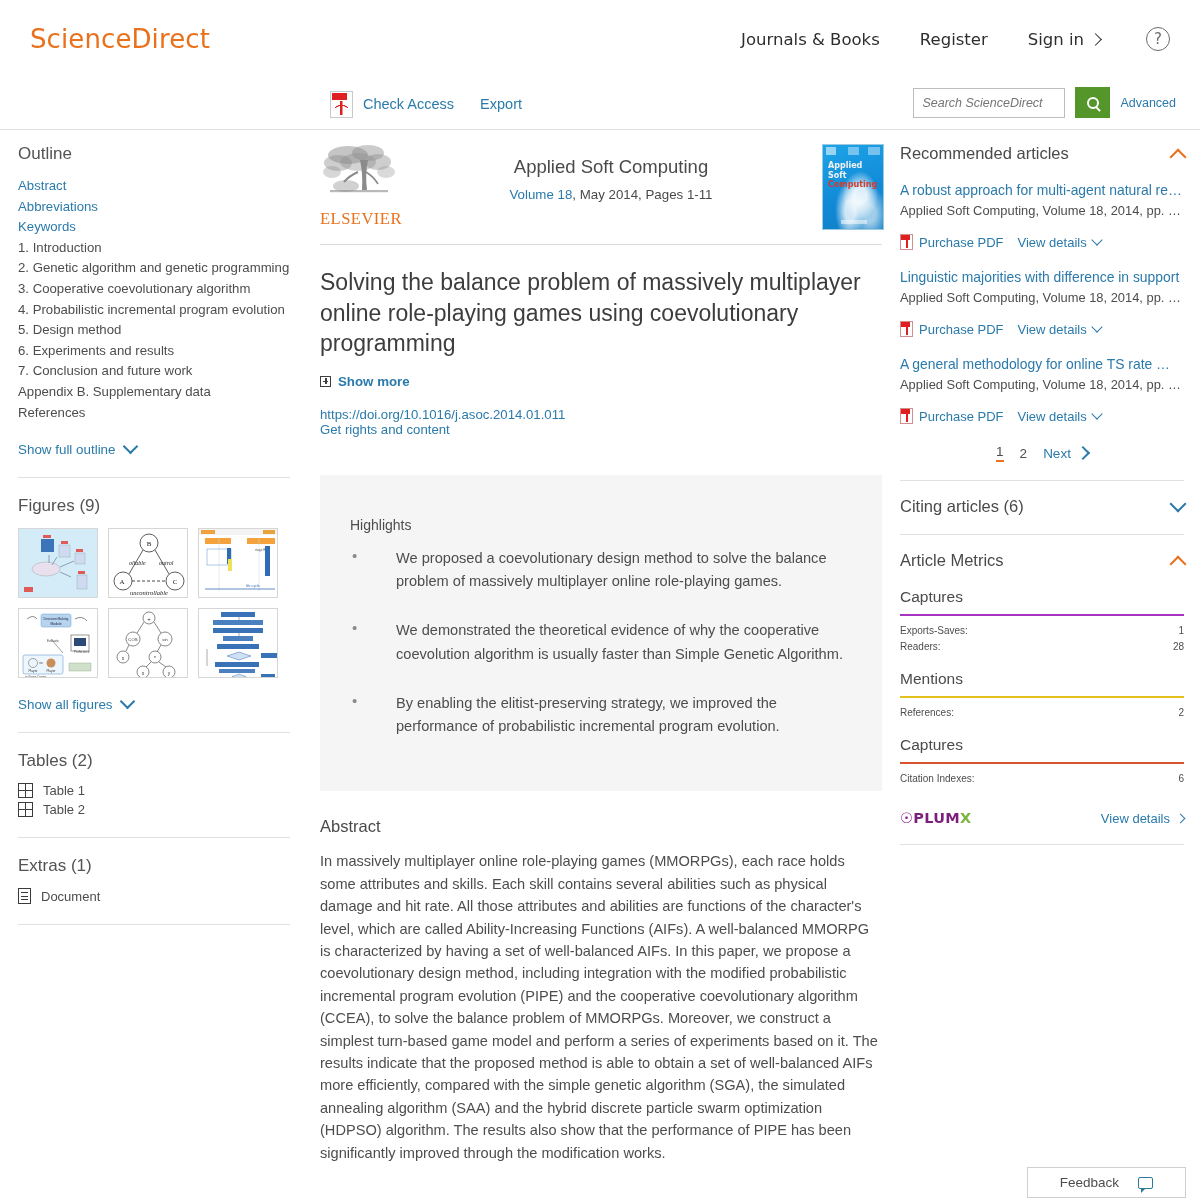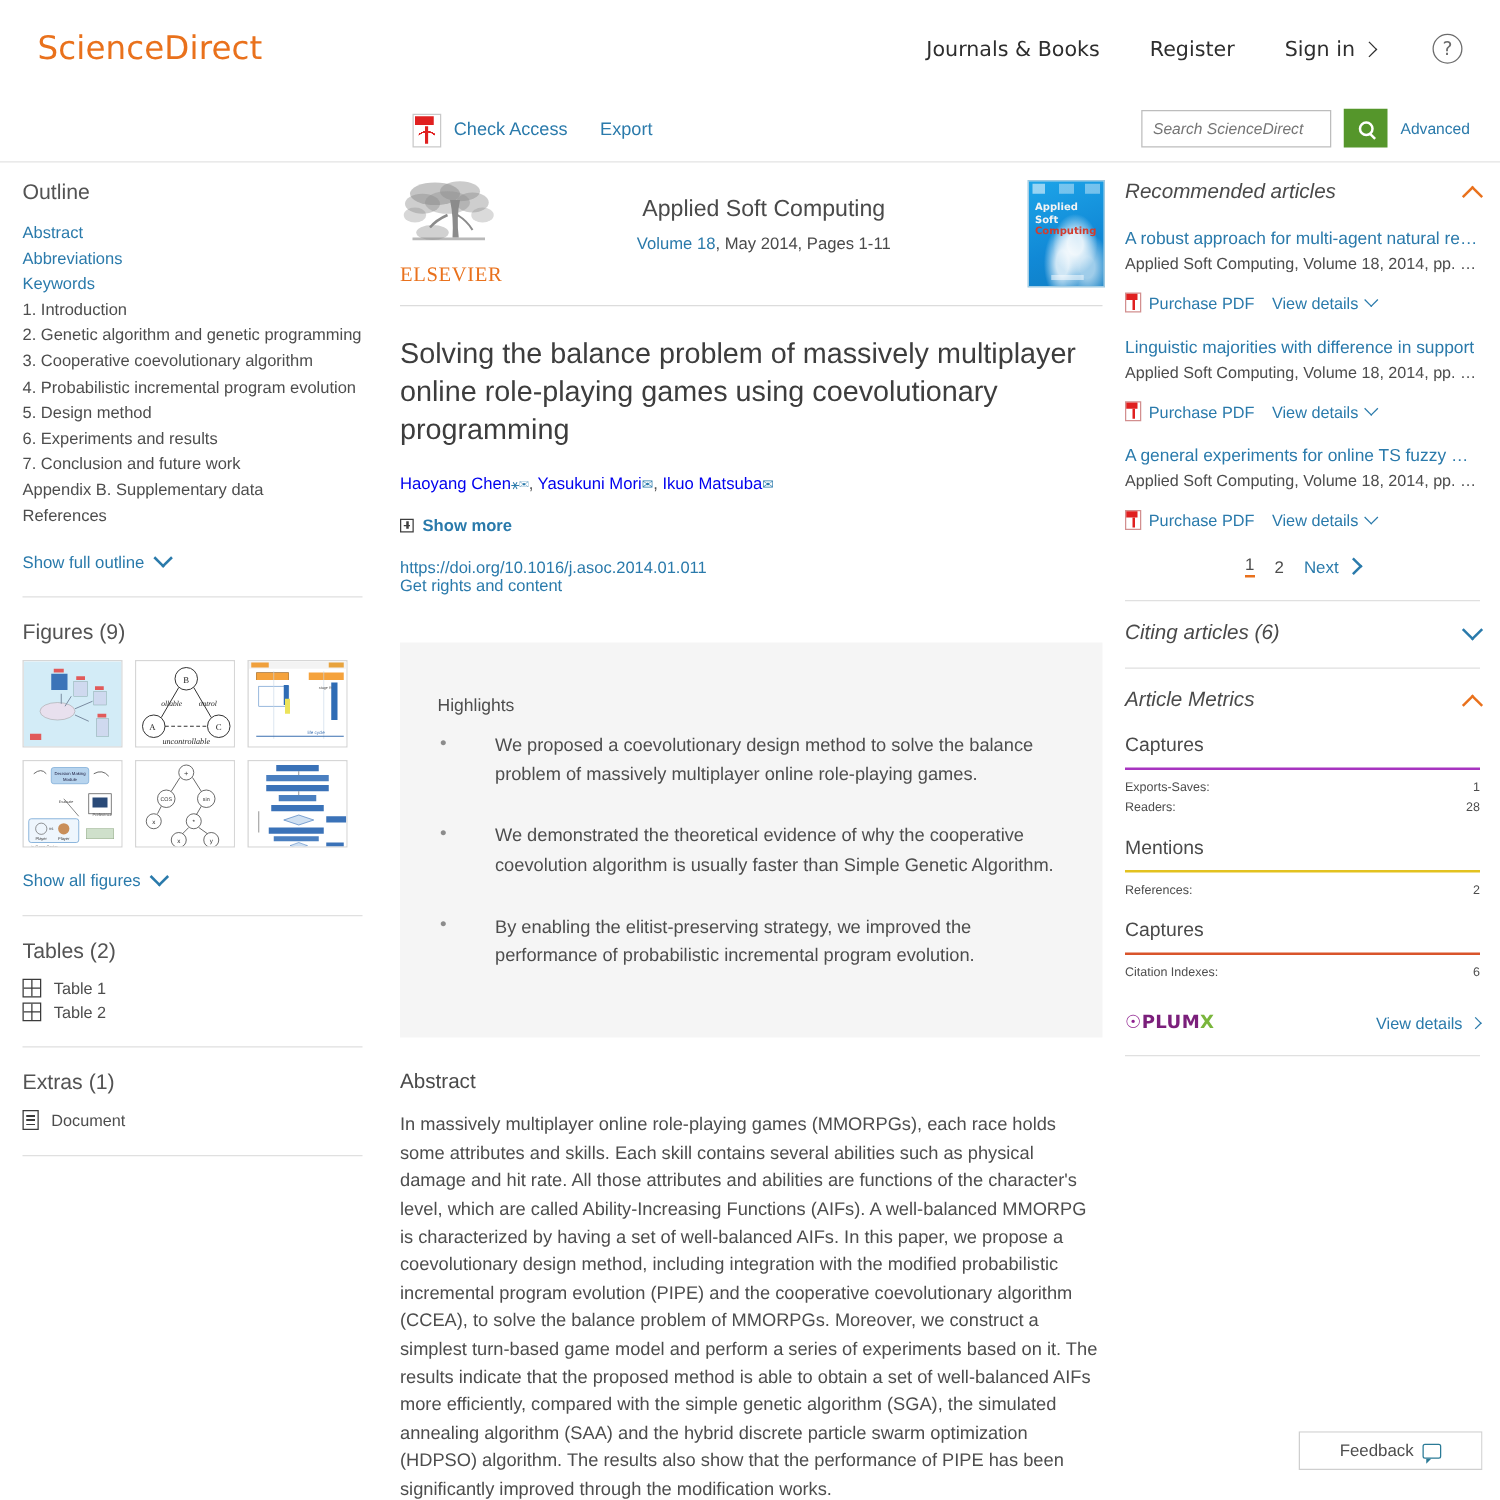--- a/index.html
+++ b/index.html
@@ -184,21 +184,21 @@
   }
   .hl-title { font-size: 14px; color:#4d4d4d; margin-bottom: 14px; }
   .hl-item { display:flex; gap: 0px; margin-bottom: 25px; }
   .hl-bullet { width: 46px; flex:none; color:#8c8c8c; font-size:15px; padding-left: 2px; }
   .hl-text { font-size: 14.6px; line-height: 23.8px; color:#4d4d4d; }
 
   .abs-title { font-size: 16.5px; color:#4a4a4a; margin: 26px 8px 0 8px; font-weight:normal;}
   .abs-body { font-size: 14.6px; line-height: 22.4px; color:#4d4d4d; margin: 14px 8px 0 8px; text-align: left;}
 
   
-  .r-head { display:flex; align-items:center; justify-content:space-between;font-style:italic; }
+  .r-head { display:flex; align-items:center; justify-content:space-between; }
   .r-head h3 { font-size: 16.5px; color: #4a4a4a; font-weight: normal; margin: 0; }
   .caret-up { width:12px;height:12px;border-left:2px solid #e9711c;border-top:2px solid #e9711c;transform:rotate(45deg);position:relative;top:3px;}
   .caret-dn-blue { width:12px;height:12px;border-right:2px solid #2a7aab;border-bottom:2px solid #2a7aab;transform:rotate(45deg);position:relative;top:-3px;}
   .rec-item { margin-top: 18px; }
   .rec-title { color:#2a7aab; font-size: 13.9px; line-height: 19px; display:block;
     white-space:nowrap; overflow:hidden; text-overflow:ellipsis; }
   .rec-meta { color:#4d4d4d; font-size: 12.9px; margin-top: 3px;
     white-space:nowrap; overflow:hidden; text-overflow:ellipsis; }
   .rec-actions { display:flex; align-items:center; gap: 14px; margin-top: 16px; }
   .pdf-mini { width:13px;height:16px;border:1px solid #d28f8f;position:relative;flex:none;background:#fff;}
@@ -217,23 +217,23 @@
   .metric-sub { font-size: 15.5px; color:#4a4a4a; margin-top: 18px;}
   .metric-bar { height: 2px; margin-top: 8px;}
   .metric-row { display:flex; justify-content:space-between; font-size:10px; color:#4d4d4d; margin-top: 9px;}
   .plumx { display:flex; align-items:center; justify-content:space-between; margin-top: 26px;}
   .plumx-logo { font-size: 14.5px; font-weight:bold; letter-spacing:.3px; font-family:"DejaVu Sans",sans-serif;}
   .vd { color:#2a7aab; font-size:13px; display:flex;align-items:center;gap:7px;}
   .chev-tiny { width:7px;height:7px;border-right:1.6px solid #2a7aab;border-top:1.6px solid #2a7aab;transform:rotate(45deg);}
 
   
   .feedback {
-    position: fixed; right: 14px; bottom: 24px;
+    position: fixed; right: 14px; bottom: 2px;
     border: 1px solid #cfcfcf; background:#fff;
-    padding: 7px 32px; display:flex; align-items:center; gap:7px;
+    padding: 7px 32px; display:flex; align-items:center; gap:19px;
     font-size: 13.5px; color:#4d4d4d; cursor:pointer;
   }
   .bubble { width:15px;height:12px;border:1.8px solid #2a7a96; border-radius:2px; position:relative;}
   .bubble:after{content:"";position:absolute;left:2px;bottom:-5px;width:0;height:0;border-left:4px solid #2a7a96;border-bottom:4px solid transparent;}
 </style>
 </head>
 <body>
 
 <div class="topbar">
   <a class="brand" href="#">ScienceDirect</a>
@@ -472,23 +472,20 @@
           <div class="l3">Computing</div>
         </div>
         <div class="cover-bot"></div>
       </div>
     </div>
 
     <div class="hrule"></div>
 
     <h1 class="article-title">Solving the balance problem of massively multiplayer online role-playing games using coevolutionary programming</h1>
 
-    <div class="authors">
-      <a href="#"><span>Haoyang Chen</span></a><span class="ico-person">⚹</span><span class="ico-mail">✉</span><span class="sep">, </span><a href="#"><span>Yasukuni Mori</span></a><span class="ico-mail">✉</span><span class="sep">, </span><a href="#"><span>Ikuo Matsuba</span></a><span class="ico-mail">✉</span>
-    </div>
 
     <a href="#" class="showmore">
       <span class="plusbox"></span>
       <span>Show more</span>
     </a>
 
     <div class="doi-row">
       <a href="#">https://doi.org/10.1016/j.asoc.2014.01.011</a>
       <a href="#">Get rights and content</a>
     </div>
@@ -545,21 +542,21 @@
             <span>Purchase PDF</span>
           </a>
         <a href="#">
             <span>View details</span>
             <i class="caret-sm"></i>
           </a>
       </div>
     </div>
 
     <div class="rec-item">
-      <a href="#" class="rec-title">A general experiments for online TS fuzzy …</a>
+      <a href="#" class="rec-title">A general methodology for online TS rate …</a>
       <div class="rec-meta">Applied Soft Computing, Volume 18, 2014, pp. …</div>
       <div class="rec-actions">
         <a href="#">
             <span class="pdf-mini"></span>
             <span>Purchase PDF</span>
           </a>
         <a href="#">
             <span>View details</span>
             <i class="caret-sm"></i>
           </a>

